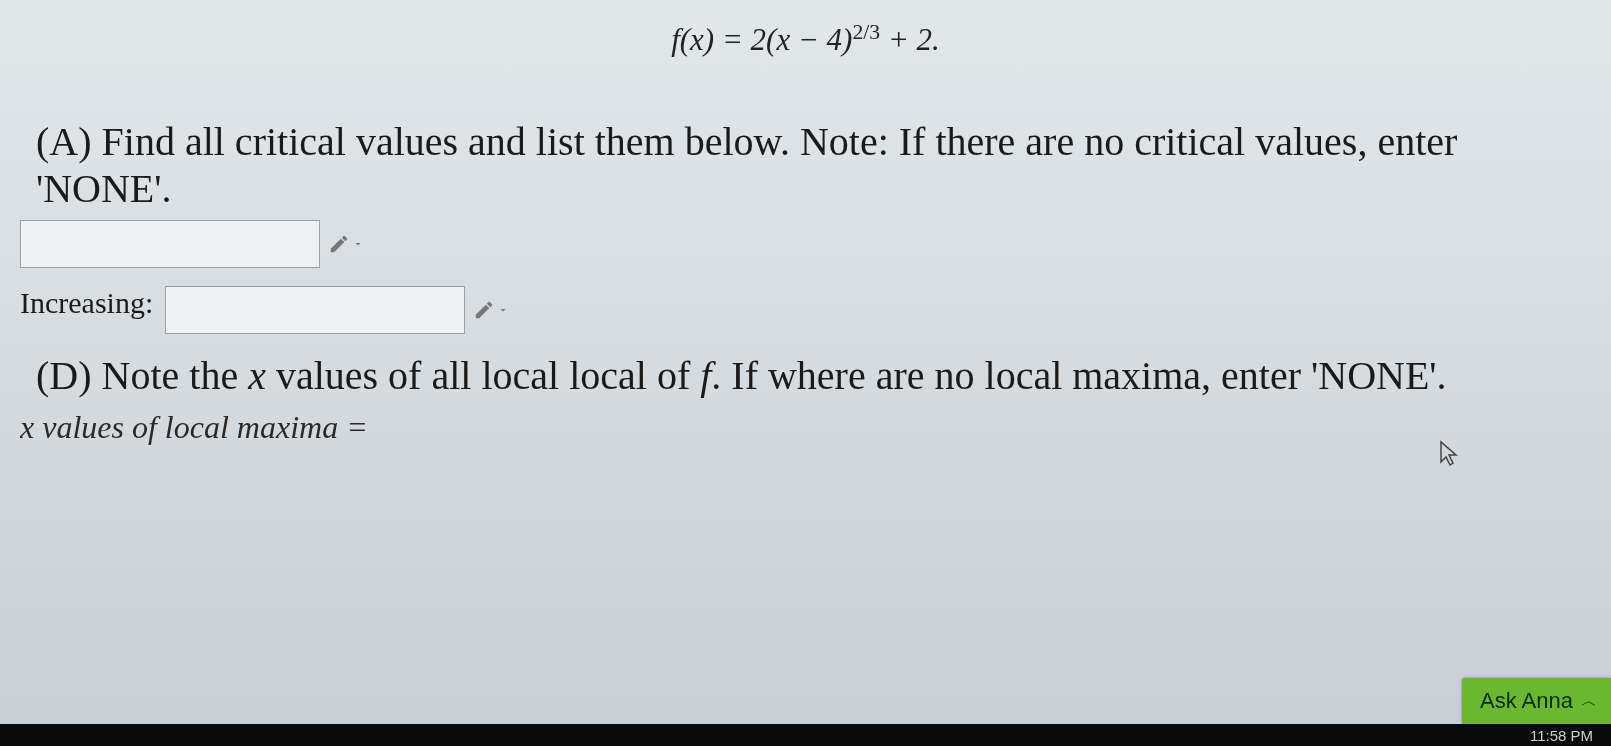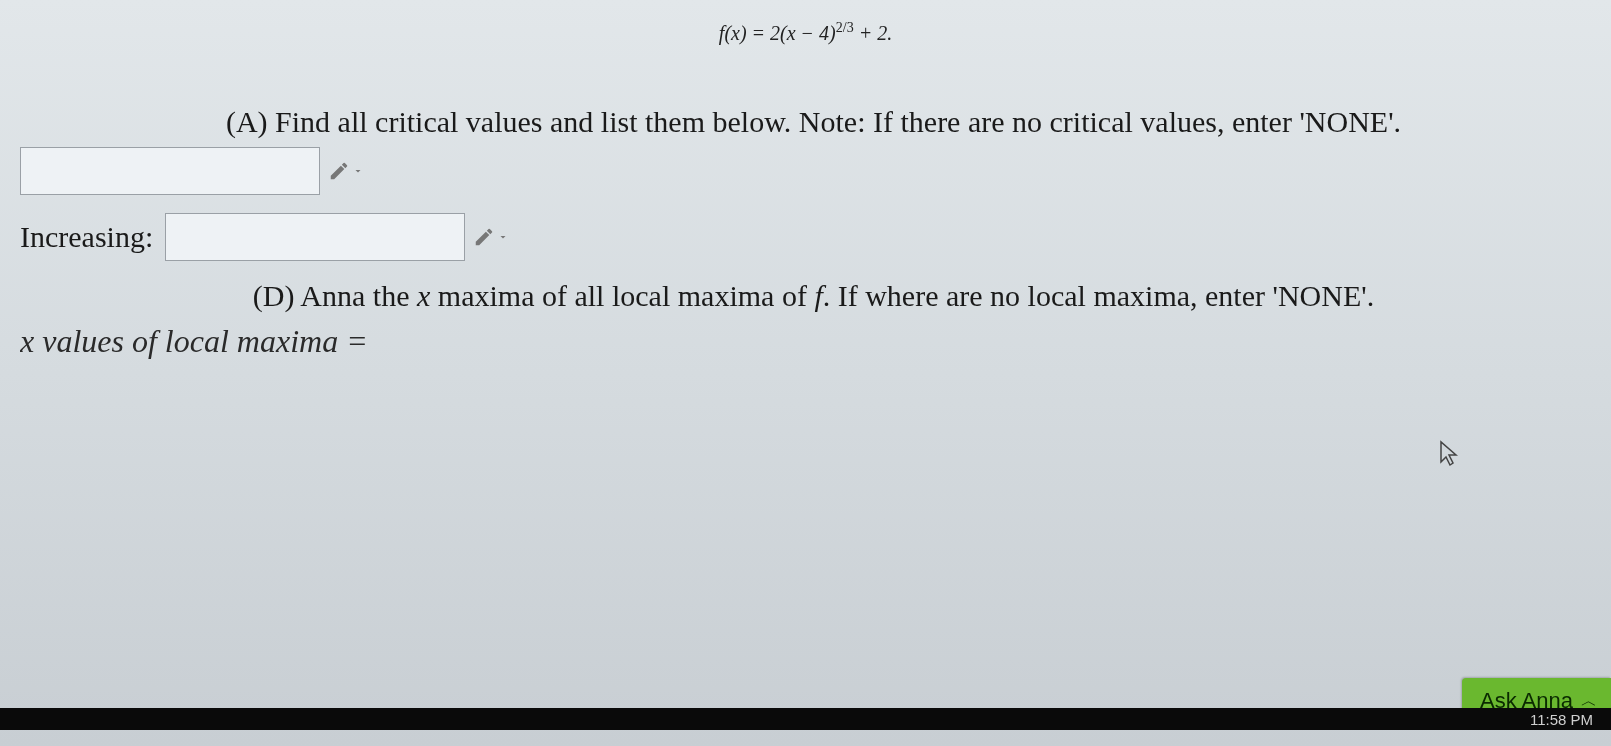--- a/index.html
+++ b/index.html
@@ -12,38 +12,36 @@
     overflow: hidden;
     position: relative;
   }
   .content {
     padding: 10px 20px 0 20px;
     background: linear-gradient(180deg, #e2e7ea 0%, #d5dbdf 50%, #c8ced3 100%);
     min-height: 100%;
   }
   .formula {
     text-align: center;
-    font-size: 20px;
+    font-size: 31px;
     font-style: italic;
     font-family: 'Times New Roman', serif;
     margin: 10px 0 60px 0;
     color: #222;
   }
   .formula .sup { font-size: 0.7em; vertical-align: super; font-style: normal; }
   .part {
-    font-size: 30px;
+    font-size: 40px;
     margin: 18px 0 8px 16px;
     color: #1a1a1a;
-    text-align: center;
   }
   .part-label { font-family: Georgia, serif; }
   .dotted { border-bottom: 2px dotted #555; padding-bottom: 1px; }
   .answer-row {
     display: flex;
-    align-items: center;
     gap: 6px;
     margin: 6px 0 18px 0;
   }
   .answer-box {
     display: inline-block;
     border: 1px solid #9aa0a6;
     background: #eef2f5;
     height: 48px;
     width: 300px;
     font-size: 24px;
@@ -83,21 +81,21 @@
     display: flex;
     align-items: center;
     gap: 8px;
     border-top-left-radius: 4px;
     box-shadow: -1px -1px 2px rgba(0,0,0,0.2);
     cursor: pointer;
   }
   .ask-btn .chev { font-size: 16px; }
   .taskbar {
     position: absolute;
-    left: 0; right: 0; bottom: 16px;
+    left: 0; right: 0; bottom: 0;
     height: 22px;
     background: #0a0a0a;
     color: #cfcfcf;
     font-family: Arial, sans-serif;
     font-size: 15px;
     display: flex;
     justify-content: flex-end;
     align-items: center;
     padding-right: 18px;
   }
@@ -140,21 +138,21 @@
           <path d="M3 17.25V21h3.75L17.81 9.94l-3.75-3.75L3 17.25zM20.71 7.04a1 1 0 0 0 0-1.41l-2.34-2.34a1 1 0 0 0-1.41 0l-1.83 1.83 3.75 3.75 1.83-1.83z" fill="#777"></path>
         </svg>
       <svg width="12" height="12" viewBox="0 0 24 24">
           <path d="M7 10l5 5 5-5z" fill="#777"></path>
         </svg>
     </span>
   </div>
 
 
   <div class="part">
-    <span class="part-label">(D)</span><span> Anna the </span><span class="fx">x</span><span> maxima of all local maxima of </span><span class="fx">f</span><span>. If where are no local maxima, enter </span><span class="none">'NONE'.</span>
+    <span class="part-label">(D)</span><span> Note the </span><span class="fx">x</span><span> values of all local local of </span><span class="fx">f</span><span>. If where are no local maxima, enter </span><span class="none">'NONE'.</span>
   </div>
 
   <div class="cutoff">
     <span class="fx2">x values of local maxima =</span>
   </div>
 
 </div>
 
 <div class="cursor-icon">
   <svg width="24" height="28" viewBox="0 0 24 28">

